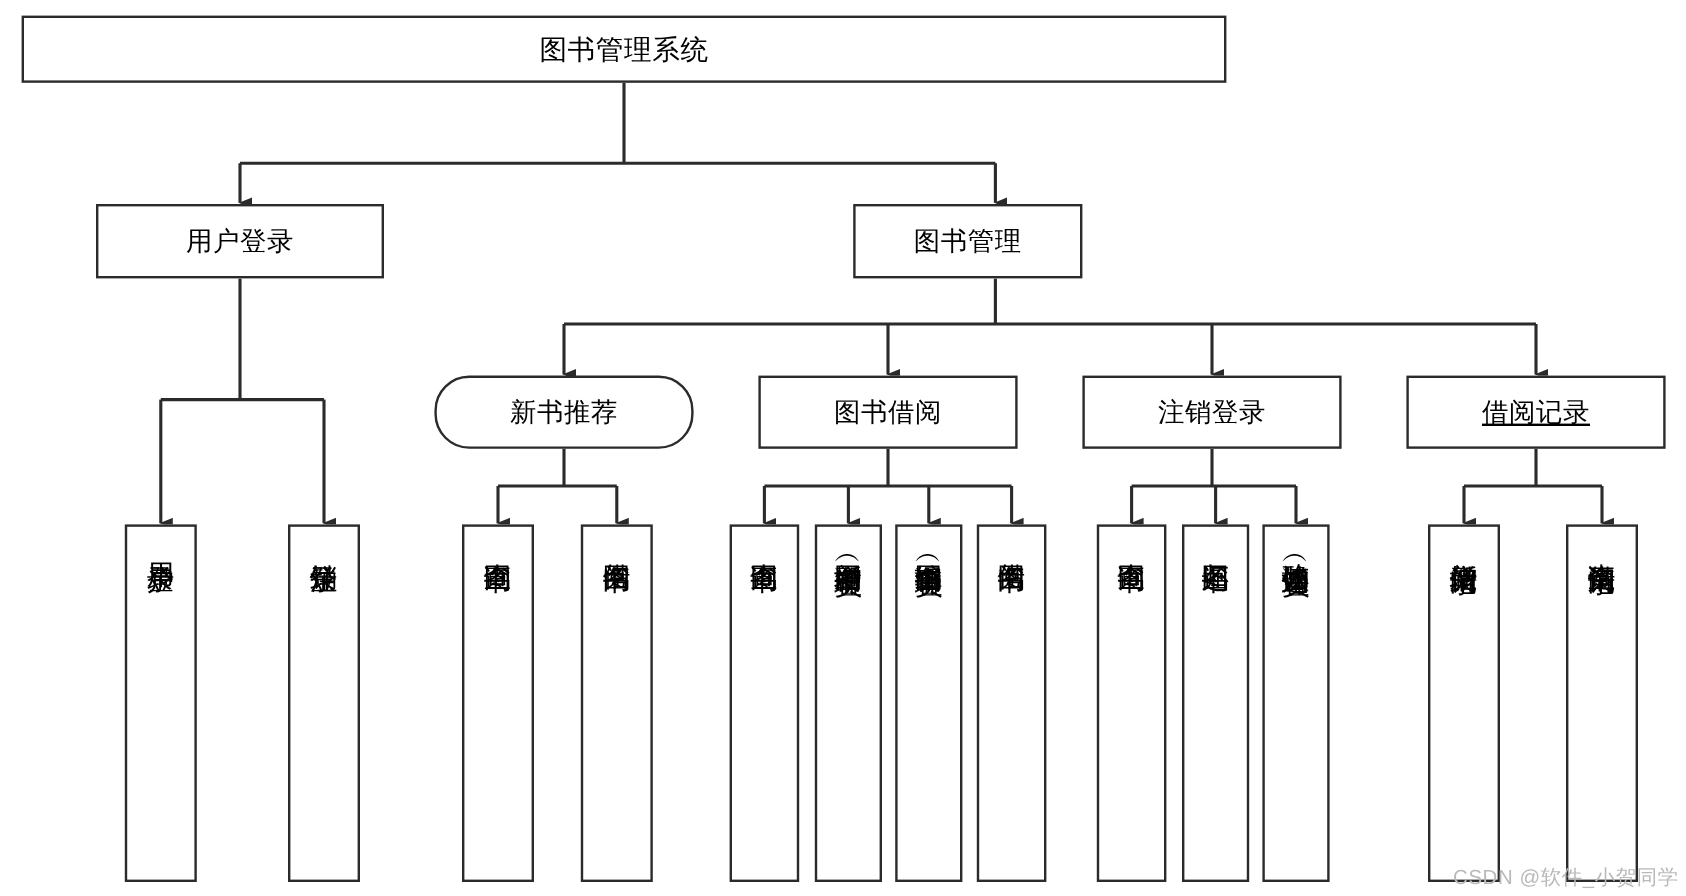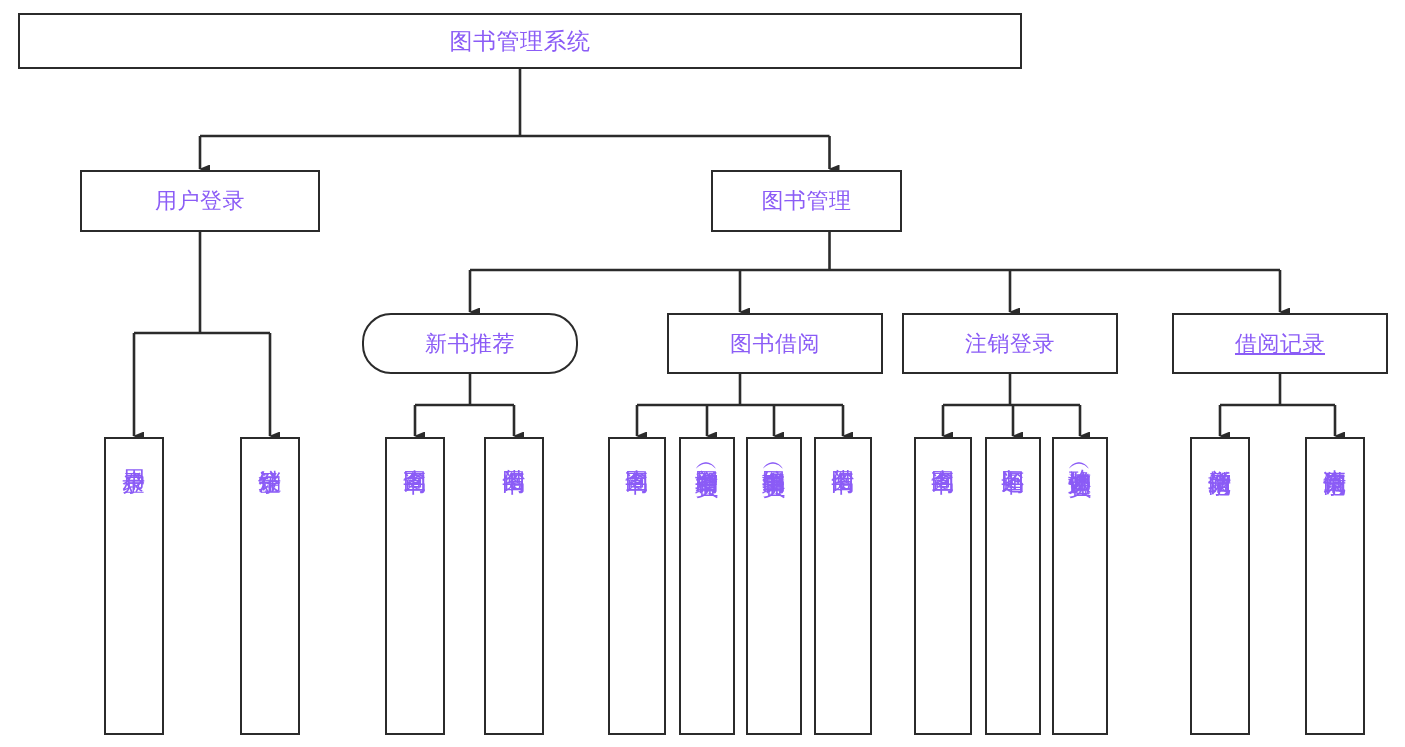--- a/index.html
+++ b/index.html
@@ -26,21 +26,21 @@
     pointer-events: none;
   }
   .node {
     position: absolute;
     box-sizing: border-box;
     border: 2px solid #2b2b2b;
     background: #ffffff;
     display: flex;
     align-items: center;
     justify-content: center;
-    color: #8b5cf6;
+    color: #000000;
   }
   .node .label {
     display: block;
     text-align: center;
     line-height: 1.08;
     letter-spacing: 0.5px;
   }
   
   .node.horiz .label {
     font-size: 22px;
@@ -127,21 +127,21 @@
       </div>
       <div class="node horiz" id="node-user-login" style="left: 80px; top: 170px; width: 240px; height: 62px;">
         <span class="label">用户登录</span>
       </div>
       <div class="node horiz" id="node-book-manage" style="left: 711px; top: 170px; width: 191px; height: 62px;">
         <span class="label">图书管理</span>
       </div>
       <div class="node horiz" id="node-new-book-rec" style="left: 362px; top: 313px; width: 216px; height: 61px; border-radius: 29px;">
         <span class="label">新书推荐</span>
       </div>
-      <div class="node horiz" id="node-book-borrow" style="left: 632px; top: 313px; width: 216px; height: 61px; margin-left: 35px;">
+      <div class="node horiz" id="node-book-borrow" style="left: 632px; top: 313px; width: 216px; height: 61px;">
         <span class="label">图书借阅</span>
       </div>
       <div class="node horiz" id="node-current-borrow" style="left: 902px; top: 313px; width: 216px; height: 61px;">
         <span class="label">注销登录</span>
       </div>
       <div class="node horiz" id="node-borrow-record" style="left: 1172px; top: 313px; width: 216px; height: 61px; text-decoration: underline;">
         <span class="label">借阅记录</span>
       </div>
       <div class="node vert" id="node-leaf-user-login" style="left: 104px; top: 437px; width: 60px; height: 298px;">
         <span class="label">用户登录</span>
@@ -177,13 +177,14 @@
         <span class="label">确认归还（管理员）</span>
       </div>
       <div class="node vert" id="node-leaf-add-record" style="left: 1190px; top: 437px; width: 60px; height: 298px;">
         <span class="label">新增借阅记录</span>
       </div>
       <div class="node vert" id="node-leaf-query-record" style="left: 1305px; top: 437px; width: 60px; height: 298px;">
         <span class="label">查询借阅记录</span>
       </div>
     </div>
 
+  <div id="watermark">CSDN @软件_小贺同学</div>
 </div>
 
 </body></html>

